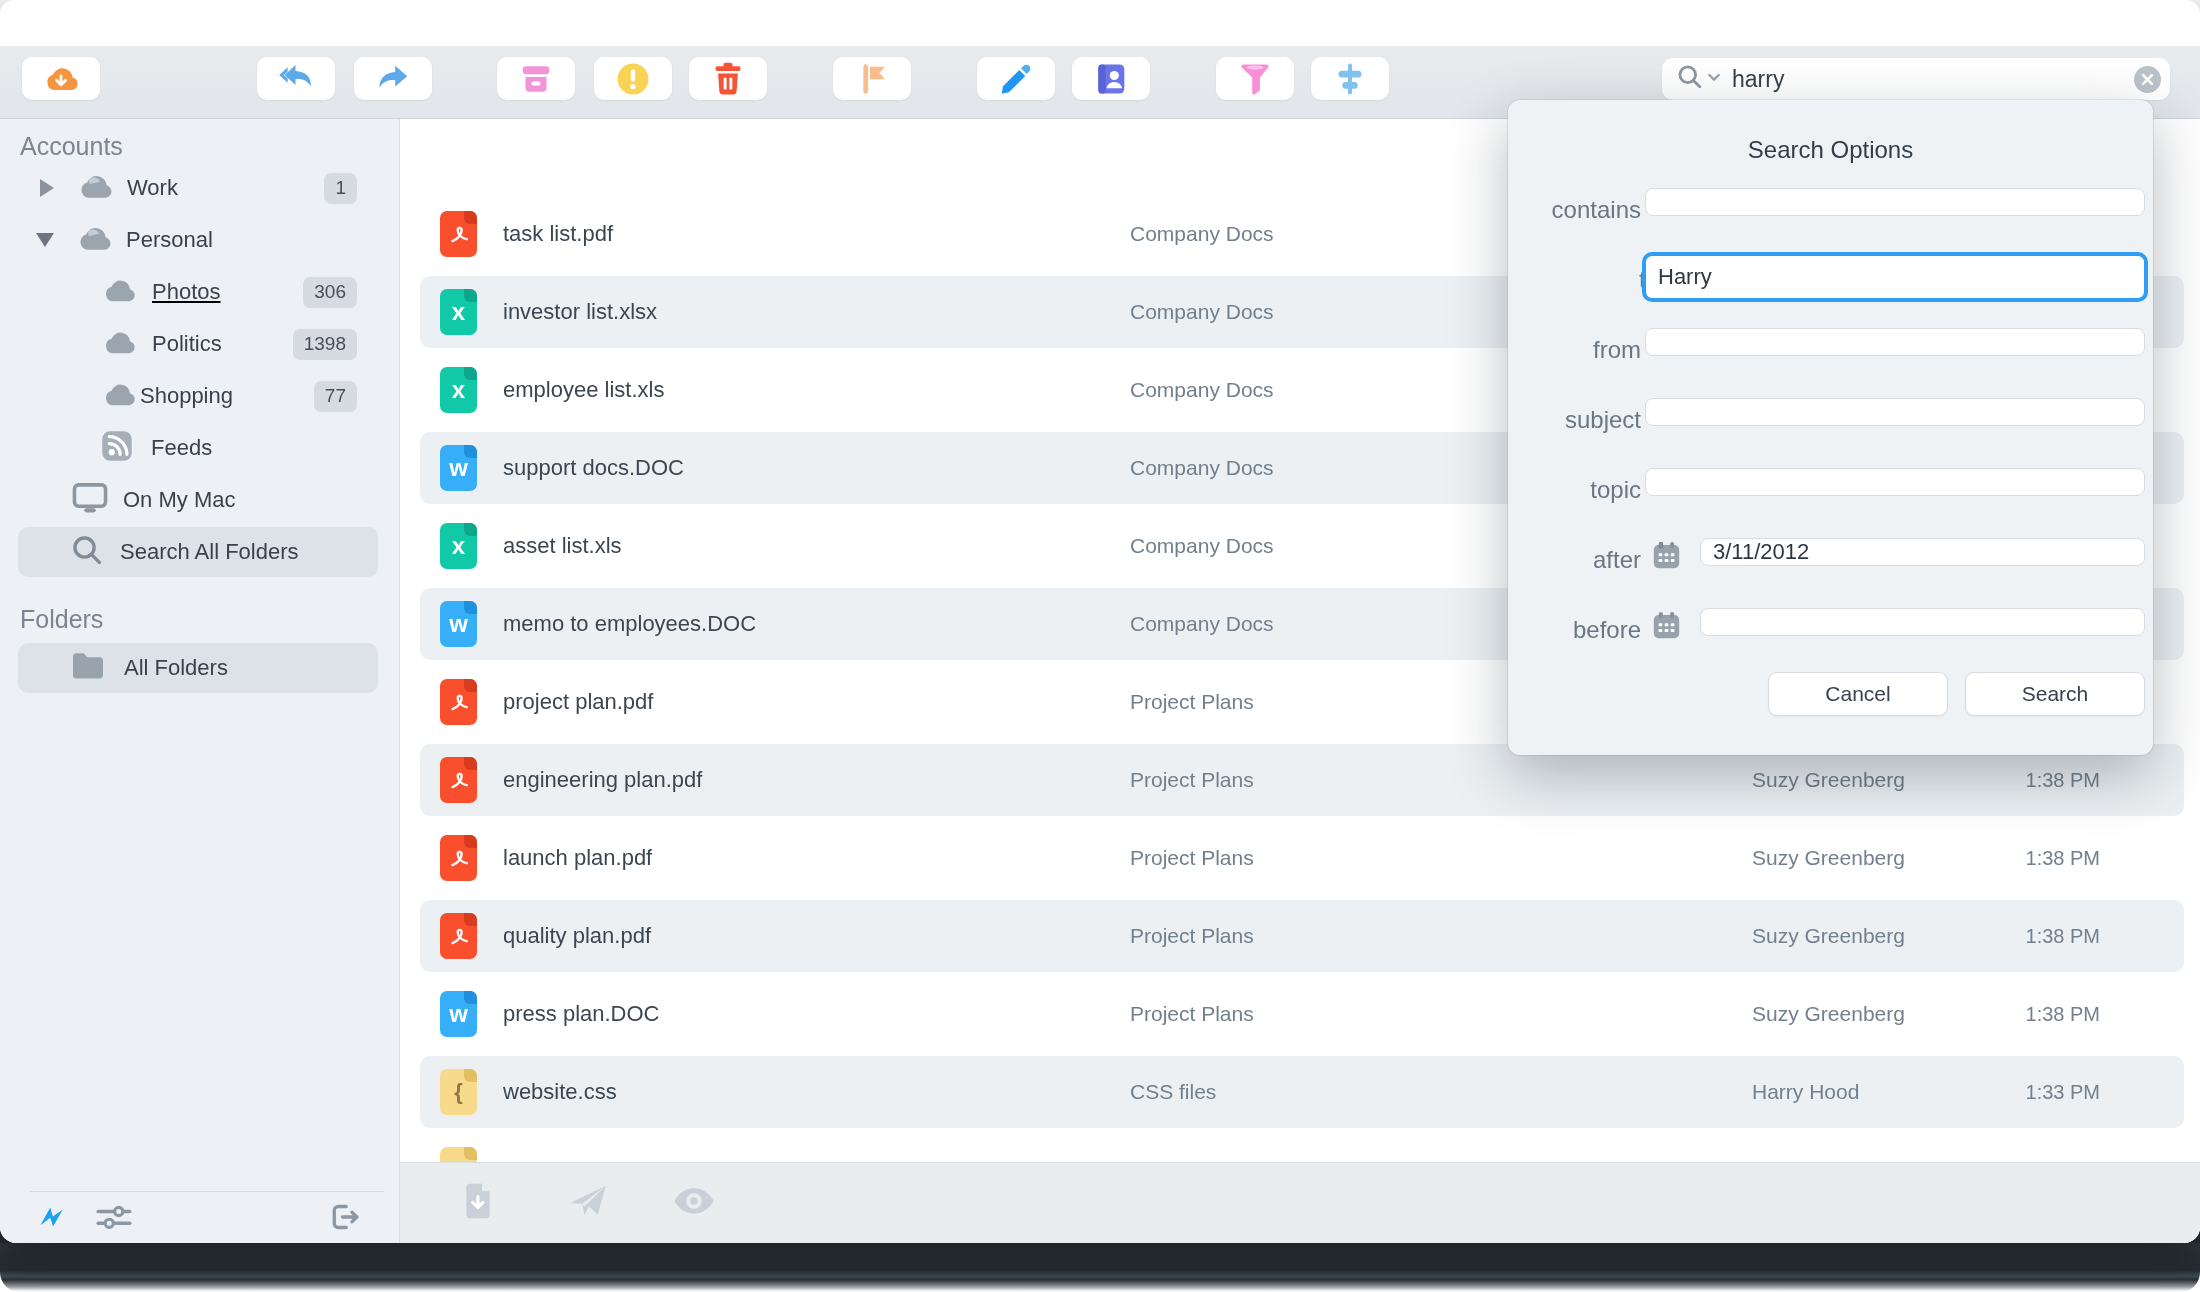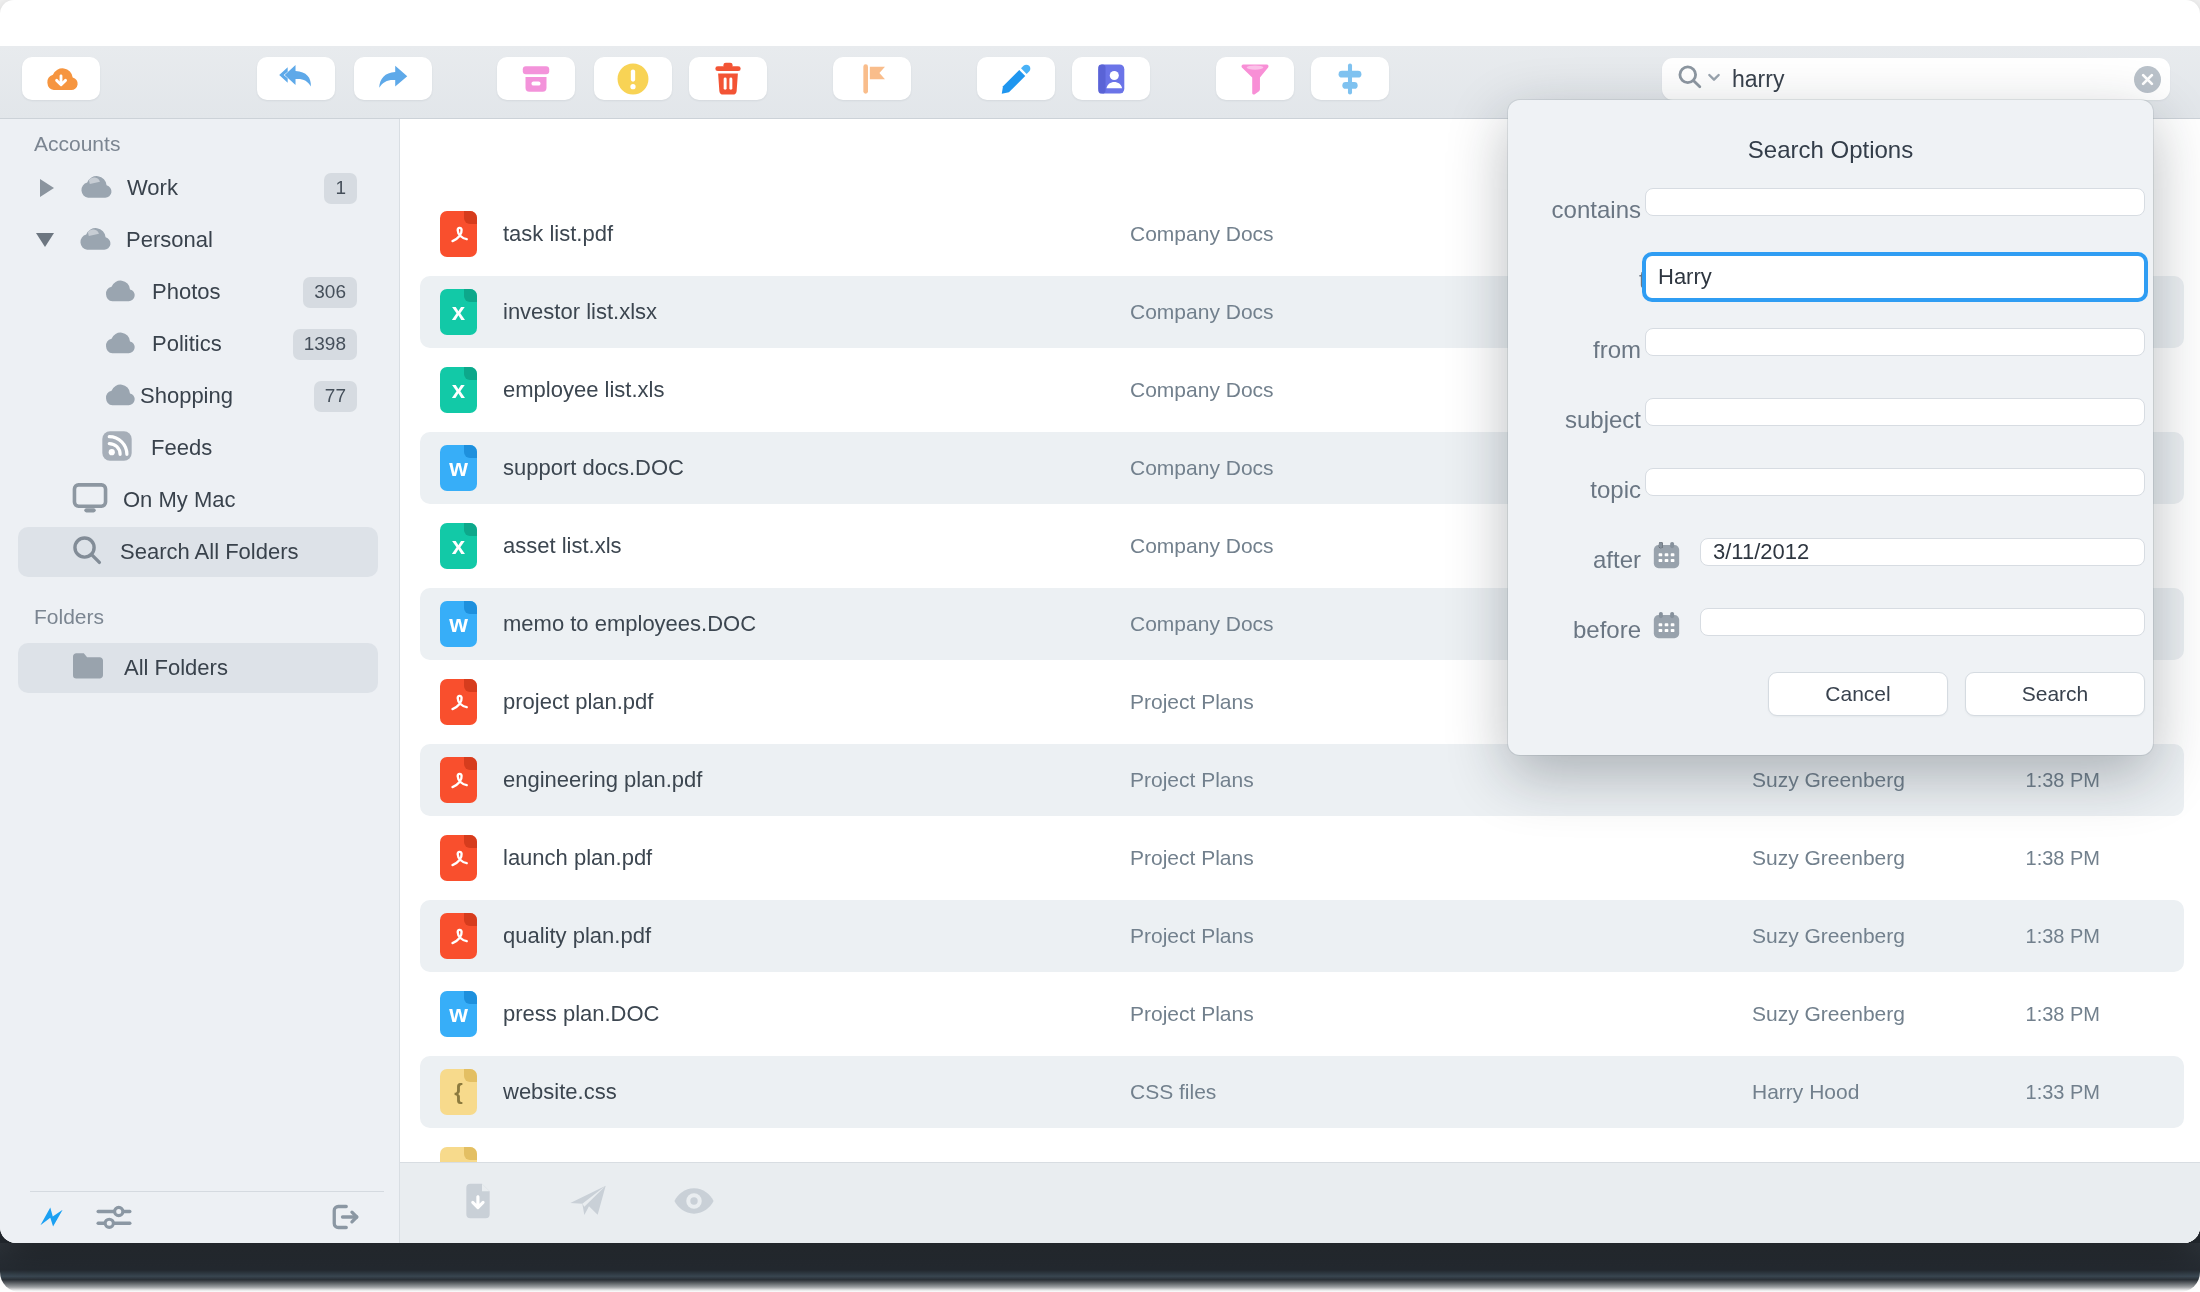--- a/index.html
+++ b/index.html
@@ -43,21 +43,21 @@
   .search-input { flex:1; border:none; outline:none; font-size:23px; color:#39424d;
     font-family:"Liberation Sans", sans-serif; margin-left:10px; background:transparent; }
   .search-clear { width:27px; height:27px; border-radius:50%; background:#bac2ca; margin-right:9px;
     display:flex; align-items:center; justify-content:center; cursor:pointer; flex:0 0 auto; }
 
   
   .content { position:absolute; left:0; top:119px; width:2200px; height:1124px; display:flex; }
 
   
   .sidebar { position:relative; width:400px; height:100%; background:#edf0f4; border-right:1px solid #d9dee3; flex:0 0 auto; }
-  .side-header { position:absolute; left:34px; font-size:21px; color:#7b8591;text-align:right; }
+  .side-header { position:absolute; left:20px; font-size:25px; color:#7b8591;text-align:right; }
   .side-row { position:absolute; left:0; width:100%; height:44px; display:flex; align-items:center; cursor:pointer; }
   .side-label { font-size:22px; color:#39424c; }
   .badge { position:absolute; right:42px; background:#d6dbe1; border-radius:7px; height:31px;
     display:flex; align-items:center; padding:0 11px; font-size:19px; color:#454f5a; }
   .tri-right { width:0; height:0; border-left:14px solid #8b949e; border-top:9px solid transparent; border-bottom:9px solid transparent; }
   .tri-down  { width:0; height:0; border-top:14px solid #6d7680; border-left:9px solid transparent; border-right:9px solid transparent; }
   .side-pill { position:absolute; left:18px; width:360px; height:50px; background:#dde2e8; border-radius:10px;
     display:flex; align-items:center; cursor:pointer; }
   .side-bottom-line { position:absolute; left:30px; right:15px; top:1072px; height:1px; background:#d5dae0; }
   .side-bbtn { position:absolute; top:1082px; width:36px; height:36px; display:flex; align-items:center; justify-content:center; cursor:pointer; }
@@ -271,21 +271,21 @@
           <span style="margin-left:36px;" class="tri-down"></span>
           <span style="margin-left:18px;">
             <svg width="42" height="30" viewBox="0 0 26 17">
               <path fill="#9aa5b0" d="M20.8 8.1a6.2 6.2 0 0 0-12-1.7 4.8 4.8 0 0 0 .6 9.4h10.4a3.9 3.9 0 0 0 1-7.7z"></path>
               <path fill="#c7cdd4" d="M9.8 4.8a4 4 0 0 1 6.9 1l-6.3 1.4z"></path>
             </svg>
           </span>
           <span class="side-label" style="margin-left:12px;">Personal</span>
         </div>
 
-        <div class="side-row" style="top:151px;">
+        <div class="side-row" style="top:151px;text-decoration:underline;">
           <span style="margin-left:98px;">
             <svg width="40" height="28" viewBox="0 0 26 17">
               <path fill="#9aa5b0" d="M20.8 8.1a6.2 6.2 0 0 0-12-1.7 4.8 4.8 0 0 0 .6 9.4h10.4a3.9 3.9 0 0 0 1-7.7z"></path>
             </svg>
           </span>
           <span class="side-label" style="margin-left:14px;">Photos</span>
           <span class="badge">306</span>
         </div>
 
         <div class="side-row" style="top:203px;">

